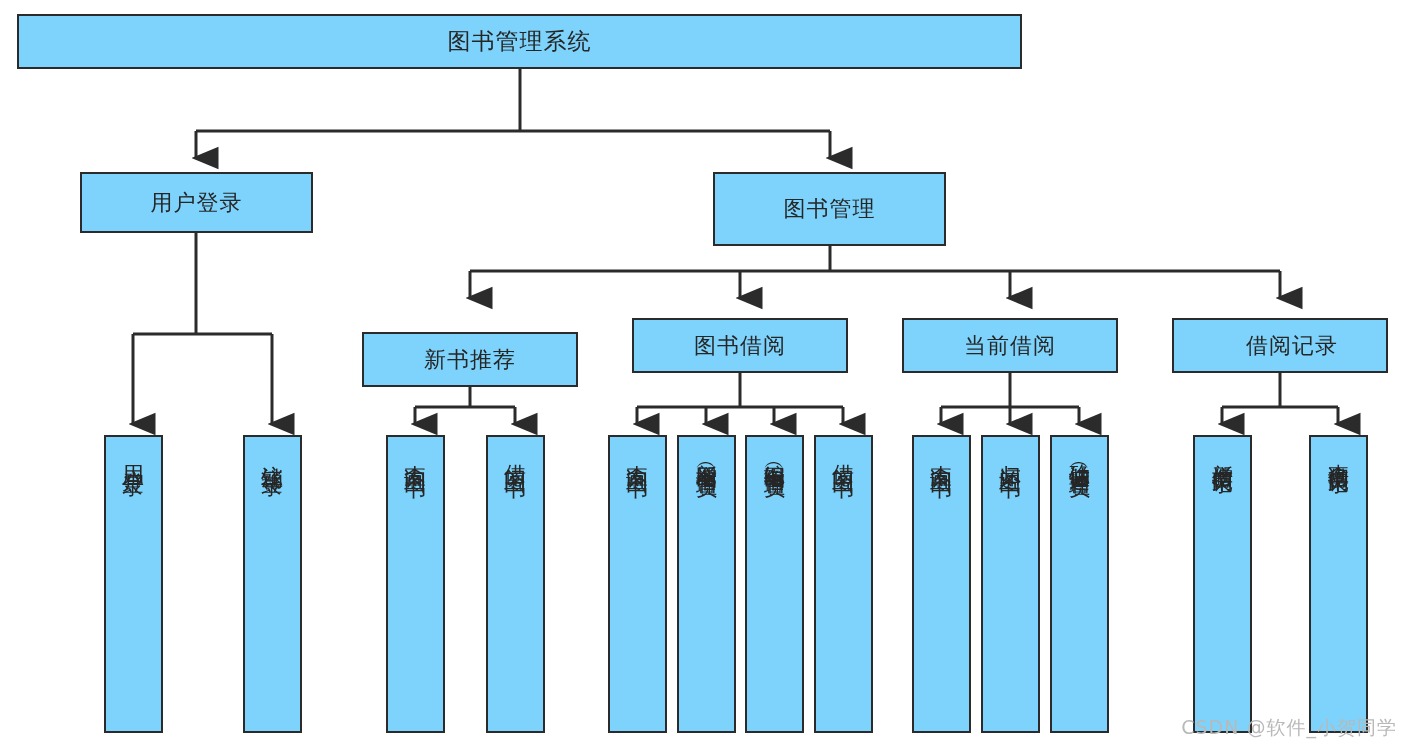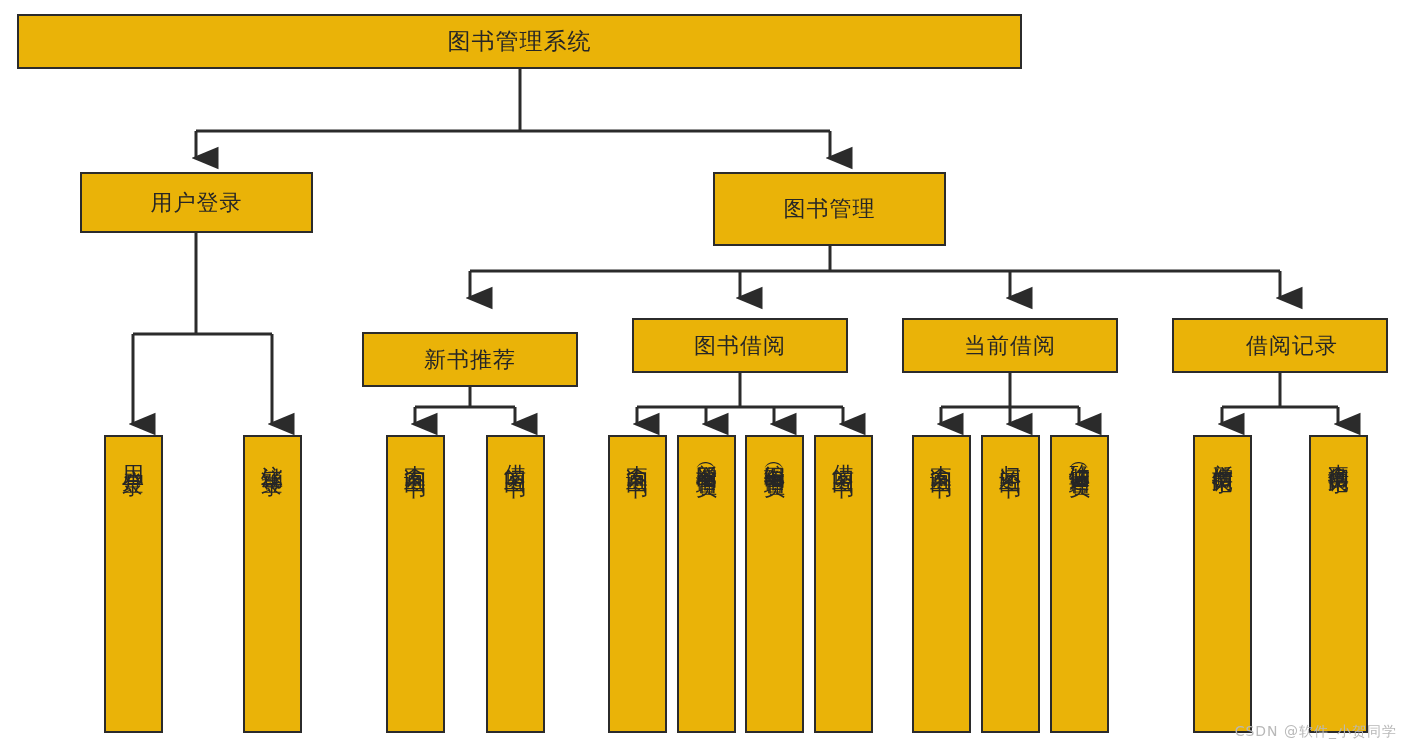--- a/index.html
+++ b/index.html
@@ -24,21 +24,21 @@
     left: 0;
     top: 0;
     width: 1405px;
     height: 747px;
     pointer-events: none;
   }
   .node {
     position: absolute;
     box-sizing: border-box;
     border: 2.5px solid #2b2b2b;
-    background: #eab308;
+    background: #7dd3fc;
     display: flex;
     align-items: center;
     justify-content: center;
     text-align: center;
     color: #262626;
   }
   .node.horiz {
     font-size: 22px;
     letter-spacing: 1px;
     line-height: 1.25;
@@ -64,21 +64,21 @@
     white-space: nowrap;
   }
   .node.vert.tall-text {
     font-size: 21px;
     letter-spacing: 2px;
   }
   #watermark {
     position: absolute;
     right: 8px;
     bottom: 6px;
-    font-size: 14px;
+    font-size: 19px;
     color: #b9b9b9;
     letter-spacing: 1px;
     white-space: nowrap;
     font-family: "DejaVu Sans", "Liberation Sans", sans-serif;
     margin-left: 40px;
   }
 </style>
 </head>
 <body>
 

